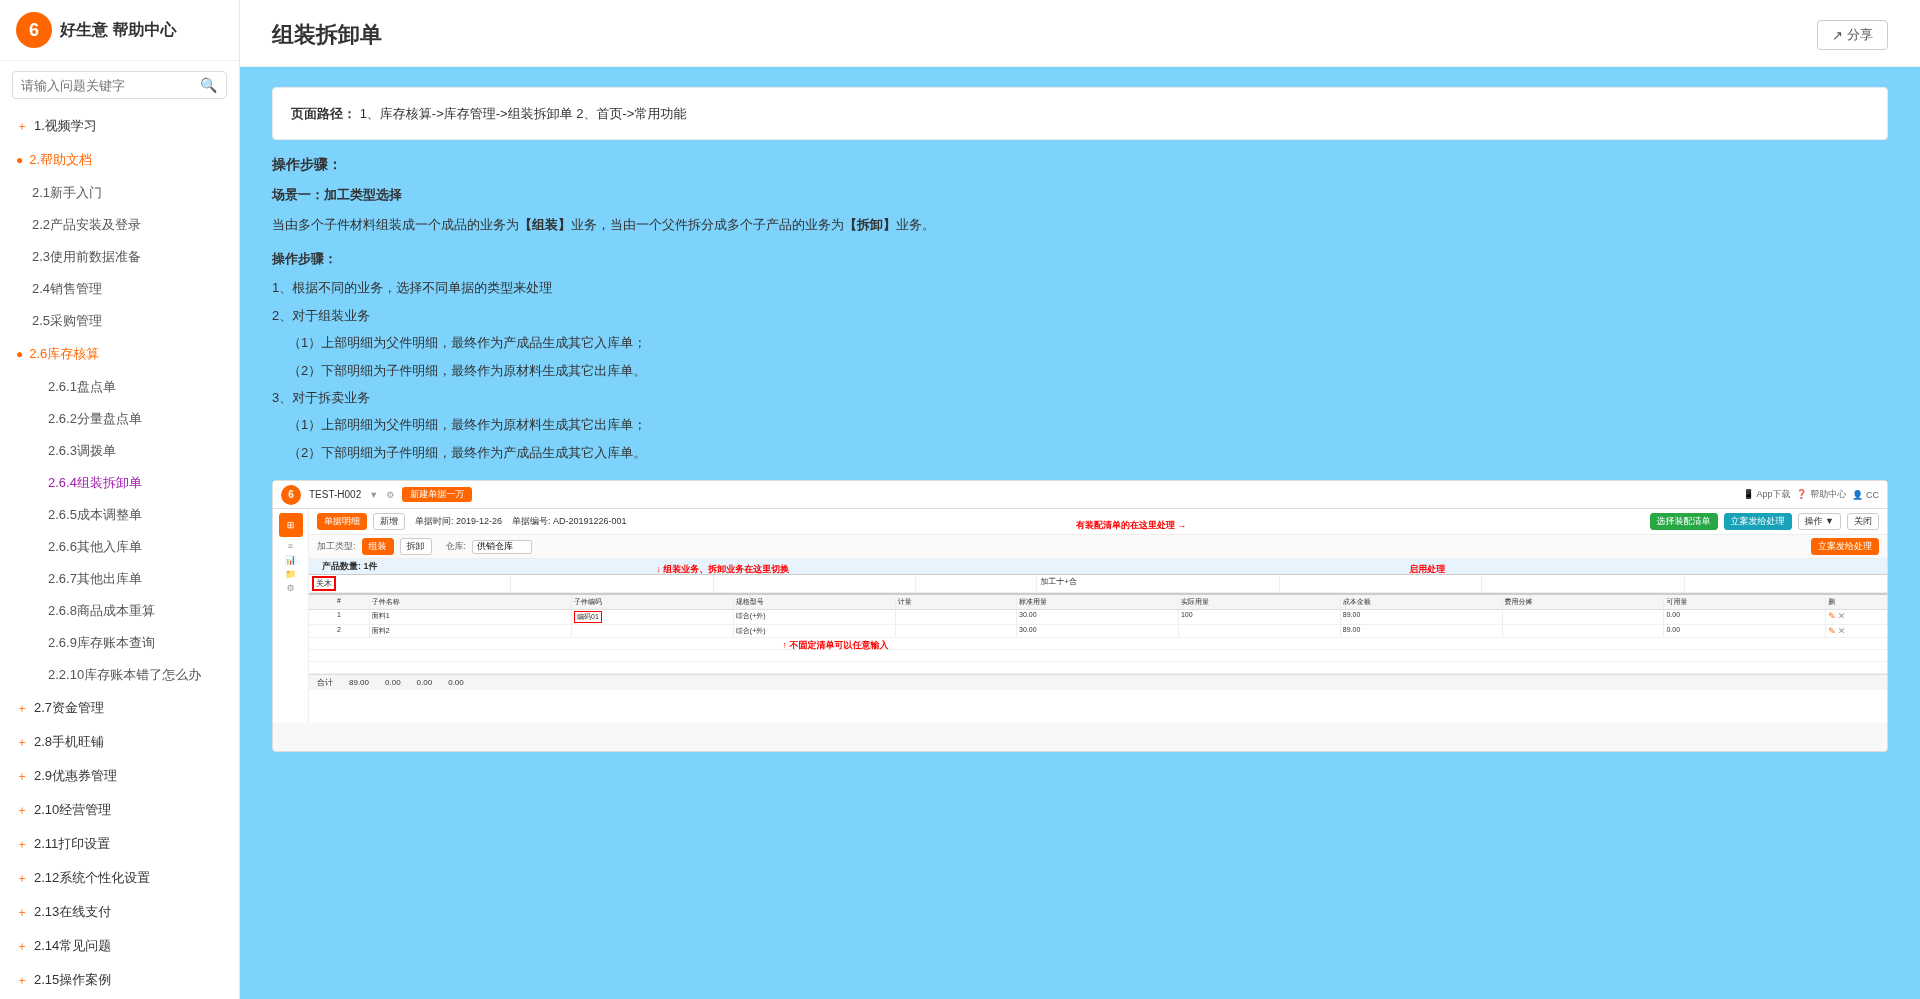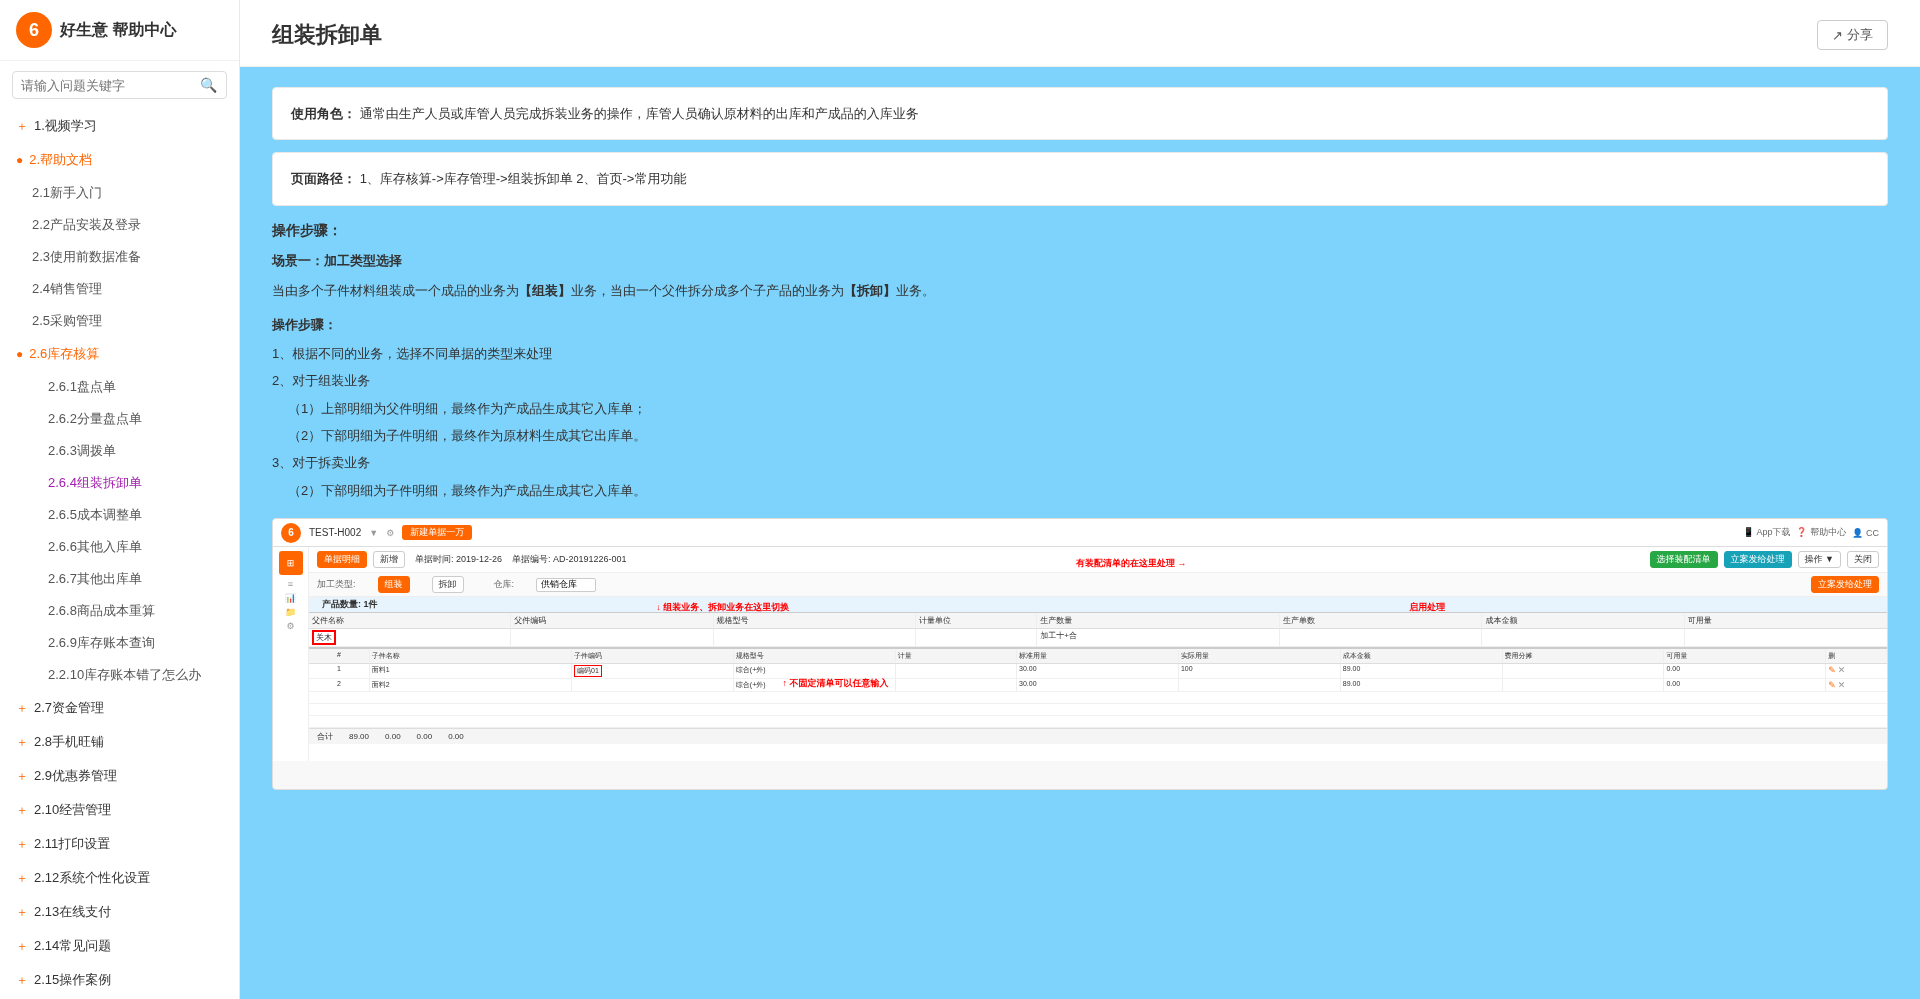--- a/index.html
+++ b/index.html
@@ -260,24 +260,20 @@
     <h1>组装拆卸单</h1>
     <button class="share-btn">
       <span>↗</span>
       <span>分享</span>
     </button>
   </div>
 
   <div class="content-body">
 
 
-    <div class="info-block">
-      <span style="font-weight:bold;">使用角色：</span>
-      <span>通常由生产人员或库管人员完成拆装业务的操作，库管人员确认原材料的出库和产成品的入库业务</span>
-    </div>
 
     <div class="info-block">
       <span style="font-weight:bold;">页面路径：</span>
       <span>1、库存核算-&gt;库存管理-&gt;组装拆卸单 2、首页-&gt;常用功能</span>
     </div>
 
     <div class="section-title">操作步骤：</div>
 
     <div class="sub-section-title">场景一：加工类型选择</div>
 
@@ -285,20 +281,21 @@
       当由多个子件材料组装成一个成品的业务为<span style="color:#333;font-weight:bold;">【组装】</span>业务，当由一个父件拆分成多个子产品的业务为<span style="color:#333;font-weight:bold;">【拆卸】</span>业务。
     </div>
 
     <div class="sub-section-title" style="margin-top:12px;">操作步骤：</div>
 
     <div class="step-item">1、根据不同的业务，选择不同单据的类型来处理</div>
     <div class="step-item">2、对于组装业务</div>
     <div class="step-item indent-1">（1）上部明细为父件明细，最终作为产成品生成其它入库单；</div>
     <div class="step-item indent-1">（2）下部明细为子件明细，最终作为原材料生成其它出库单。</div>
     <div class="step-item">3、对于拆卖业务</div>
+    <div class="step-item indent-1">（1）上部明细为父件明细，最终作为原材料生成其它出库单；</div>
     <div class="step-item indent-1">（2）下部明细为子件明细，最终作为产成品生成其它入库单。</div>
 
     <div class="screenshot-container">
       <div class="ss-inner" style="position:relative; overflow:hidden;">
 
         <div class="ss-topbar">
           <div class="ss-topbar-logo">6</div>
           <span class="ss-topbar-text">TEST-H002</span>
           <span style="font-size:9px;color:#999;">▼</span>
           <span style="font-size:9px;color:#999;">⚙</span>
@@ -326,41 +323,31 @@
               <button class="ss-toolbar-btn orange">单据明细</button>
               <button class="ss-toolbar-btn">新增</button>
               <span style="font-size:9px;color:#333;margin-left:4px;">单据时间: 2019-12-26</span>
               <span style="font-size:9px;color:#333;margin-left:4px;">单据编号: AD-20191226-001</span>
               <button class="ss-toolbar-btn" style="margin-left:auto;background:#28a745;border-color:#28a745;color:#fff;">选择装配清单</button>
               <button class="ss-toolbar-btn" style="background:#17a2b8;border-color:#17a2b8;color:#fff;">立案发给处理</button>
               <button class="ss-toolbar-btn">操作 ▼</button>
               <button class="ss-toolbar-btn">关闭</button>
             </div>
 
-            <div style="display:flex;align-items:center;padding:3px 8px;background:#fafafa;border-bottom:1px solid #eee;gap:22px;font-size:9px;">
+            <div style="display:flex;align-items:center;padding:3px 8px;background:#fafafa;border-bottom:1px solid #eee;gap:6px;font-size:9px;">
               <span style="color:#666;">加工类型:</span>
               <button class="ss-toolbar-btn orange">组装</button>
               <button class="ss-toolbar-btn">拆卸</button>
               <span style="color:#666;margin-left:8px;">仓库:</span>
               <input style="border: 1px solid rgb(204, 204, 204); border-radius: 2px; padding: 1px 4px; font-size: 9px; width: 60px;" value="供销仓库">
               <button class="ss-toolbar-btn orange" style="margin-left:auto;">立案发给处理</button>
             </div>
 
             <div style="font-size:9px;padding:1px 13px;background:#e8f4fd;border-bottom:1px solid #ccc;color:#333;font-weight:bold;">
               <span>产品数量: 1件</span>
-            </div>
-            <div style="display:grid;grid-template-columns:1fr 1fr 1fr 0.6fr 1.2fr 1fr 1fr 1fr;font-size:8px;background:#f5f5f5;border-bottom:1px solid #ddd;padding:1px 0;">
-              <div style="padding:1px 3px;border-right:1px solid #eee;">父件名称</div>
-              <div style="padding:1px 3px;border-right:1px solid #eee;">父件编码</div>
-              <div style="padding:1px 3px;border-right:1px solid #eee;">规格型号</div>
-              <div style="padding:1px 3px;border-right:1px solid #eee;">计量单位</div>
-              <div style="padding:1px 3px;border-right:1px solid #eee;">生产数量</div>
-              <div style="padding:1px 3px;border-right:1px solid #eee;">生产单数</div>
-              <div style="padding:1px 3px;border-right:1px solid #eee;">成本金额</div>
-              <div style="padding:1px 3px;">可用量</div>
             </div>
             <div style="display:grid;grid-template-columns:1fr 1fr 1fr 0.6fr 1.2fr 1fr 1fr 1fr;font-size:8px;border-bottom:1px solid #eee;background:#fff;">
               <div style="padding:1px 3px;border-right:1px solid #eee;">
                 <span style="display:inline-block;border:2px solid red;padding:0 2px;">关木</span>
               </div>
               <div style="padding:1px 3px;border-right:1px solid #eee;"></div>
               <div style="padding:1px 3px;border-right:1px solid #eee;"></div>
               <div style="padding:1px 3px;border-right:1px solid #eee;"></div>
               <div style="padding:1px 3px;border-right:1px solid #eee;">加工十+合</div>
               <div style="padding:1px 3px;border-right:1px solid #eee;"></div>

